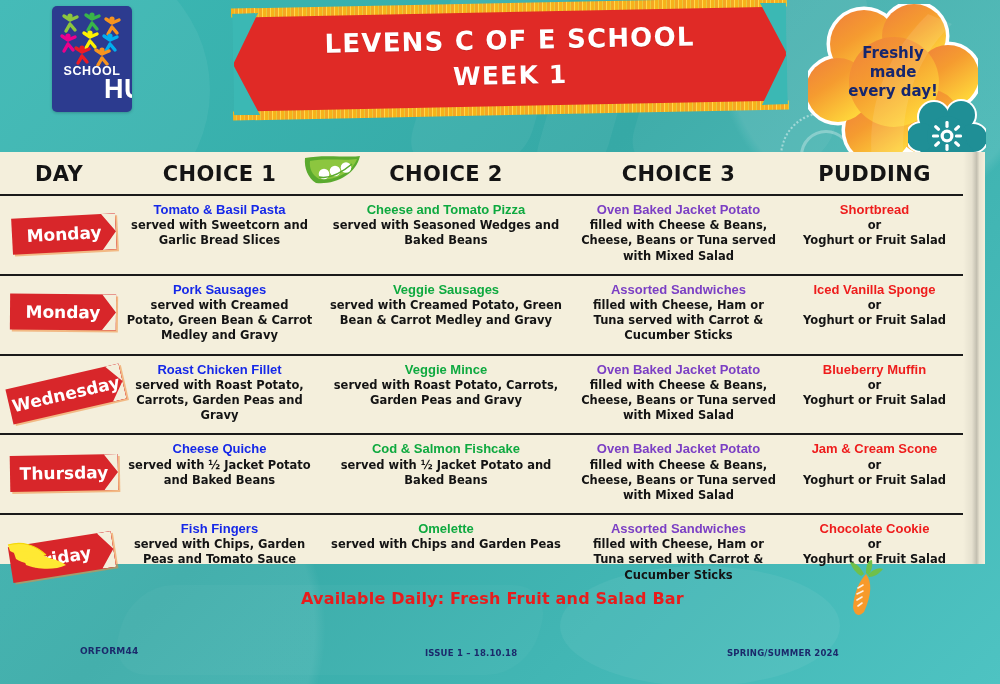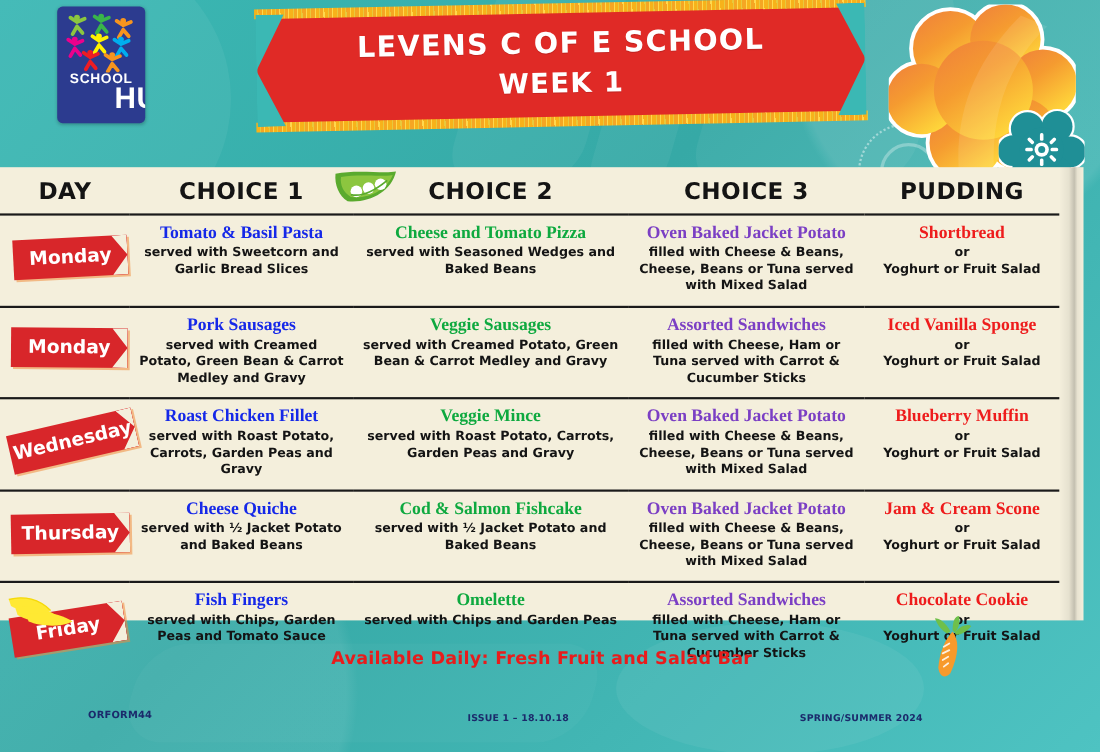--- a/index.html
+++ b/index.html
@@ -69,22 +69,22 @@
   table.menu th{padding:10px 0 8px;font-size:21px;font-weight:700;color:#141414;
       letter-spacing:.4px;font-family:"DejaVu Sans",sans-serif;}
   table.menu td{border-top:2px solid #1a1a1a;vertical-align:top;padding:6px 8px 10px;
       text-align:center;}
   .col-day{width:118px;}
   .col-c1{width:203px;}
   .col-c2{width:250px;}
   .col-c3{width:215px;}
   .col-pd{width:177px;}
 
-  .dish-title{font-size:16px;font-weight:700;line-height:1.25;
-      font-family:Liberation Serif, serif;}
+  .dish-title{font-size:13px;font-weight:700;line-height:1.25;
+      font-family:Liberation Sans, sans-serif;}
   .dish-desc{font-size:11.5px;font-weight:700;color:#141414;line-height:1.32;
       font-family:"DejaVu Sans",sans-serif;}
   .c1 .dish-title{color:#1528e8;}
   .c2 .dish-title{color:#0ea93f;}
   .c3 .dish-title{color:#7b3fc4;}
   .pd .dish-title{color:#ee1c1c;}
 
   
   .daycell{position:relative;height:100%;}
   .daytag{position:absolute;background:#d8262a;color:#fff;font-weight:700;
@@ -205,20 +205,25 @@
         <circle cx="56" cy="40" r="34"></circle>
           <circle cx="106" cy="32" r="32"></circle>
         <circle cx="140" cy="72" r="31"></circle>
           <circle cx="120" cy="118" r="33"></circle>
         <circle cx="70" cy="126" r="33"></circle>
           <circle cx="30" cy="86" r="32"></circle>
         <circle cx="86" cy="78" r="45"></circle>
       </g>
       <path d="M120 10 C70 60 60 110 64 158 L96 158 C92 108 104 58 144 20 Z" fill="#ffffff" opacity="0.10"></path>
     </svg>
+    <div class="lbl">
+      <div>Freshly</div>
+      <div>made</div>
+      <div>every day!</div>
+    </div>
   </div>
 
   <div class="flower flowersm">
     <svg viewBox="0 0 78 74">
       <g stroke="#ffffff" stroke-width="4" fill="#1f8f96">
         <circle cx="26" cy="19" r="15"></circle>
           <circle cx="53" cy="17" r="14"></circle>
         <circle cx="65" cy="40" r="14"></circle>
           <circle cx="52" cy="58" r="14"></circle>
         <circle cx="26" cy="57" r="14"></circle>

